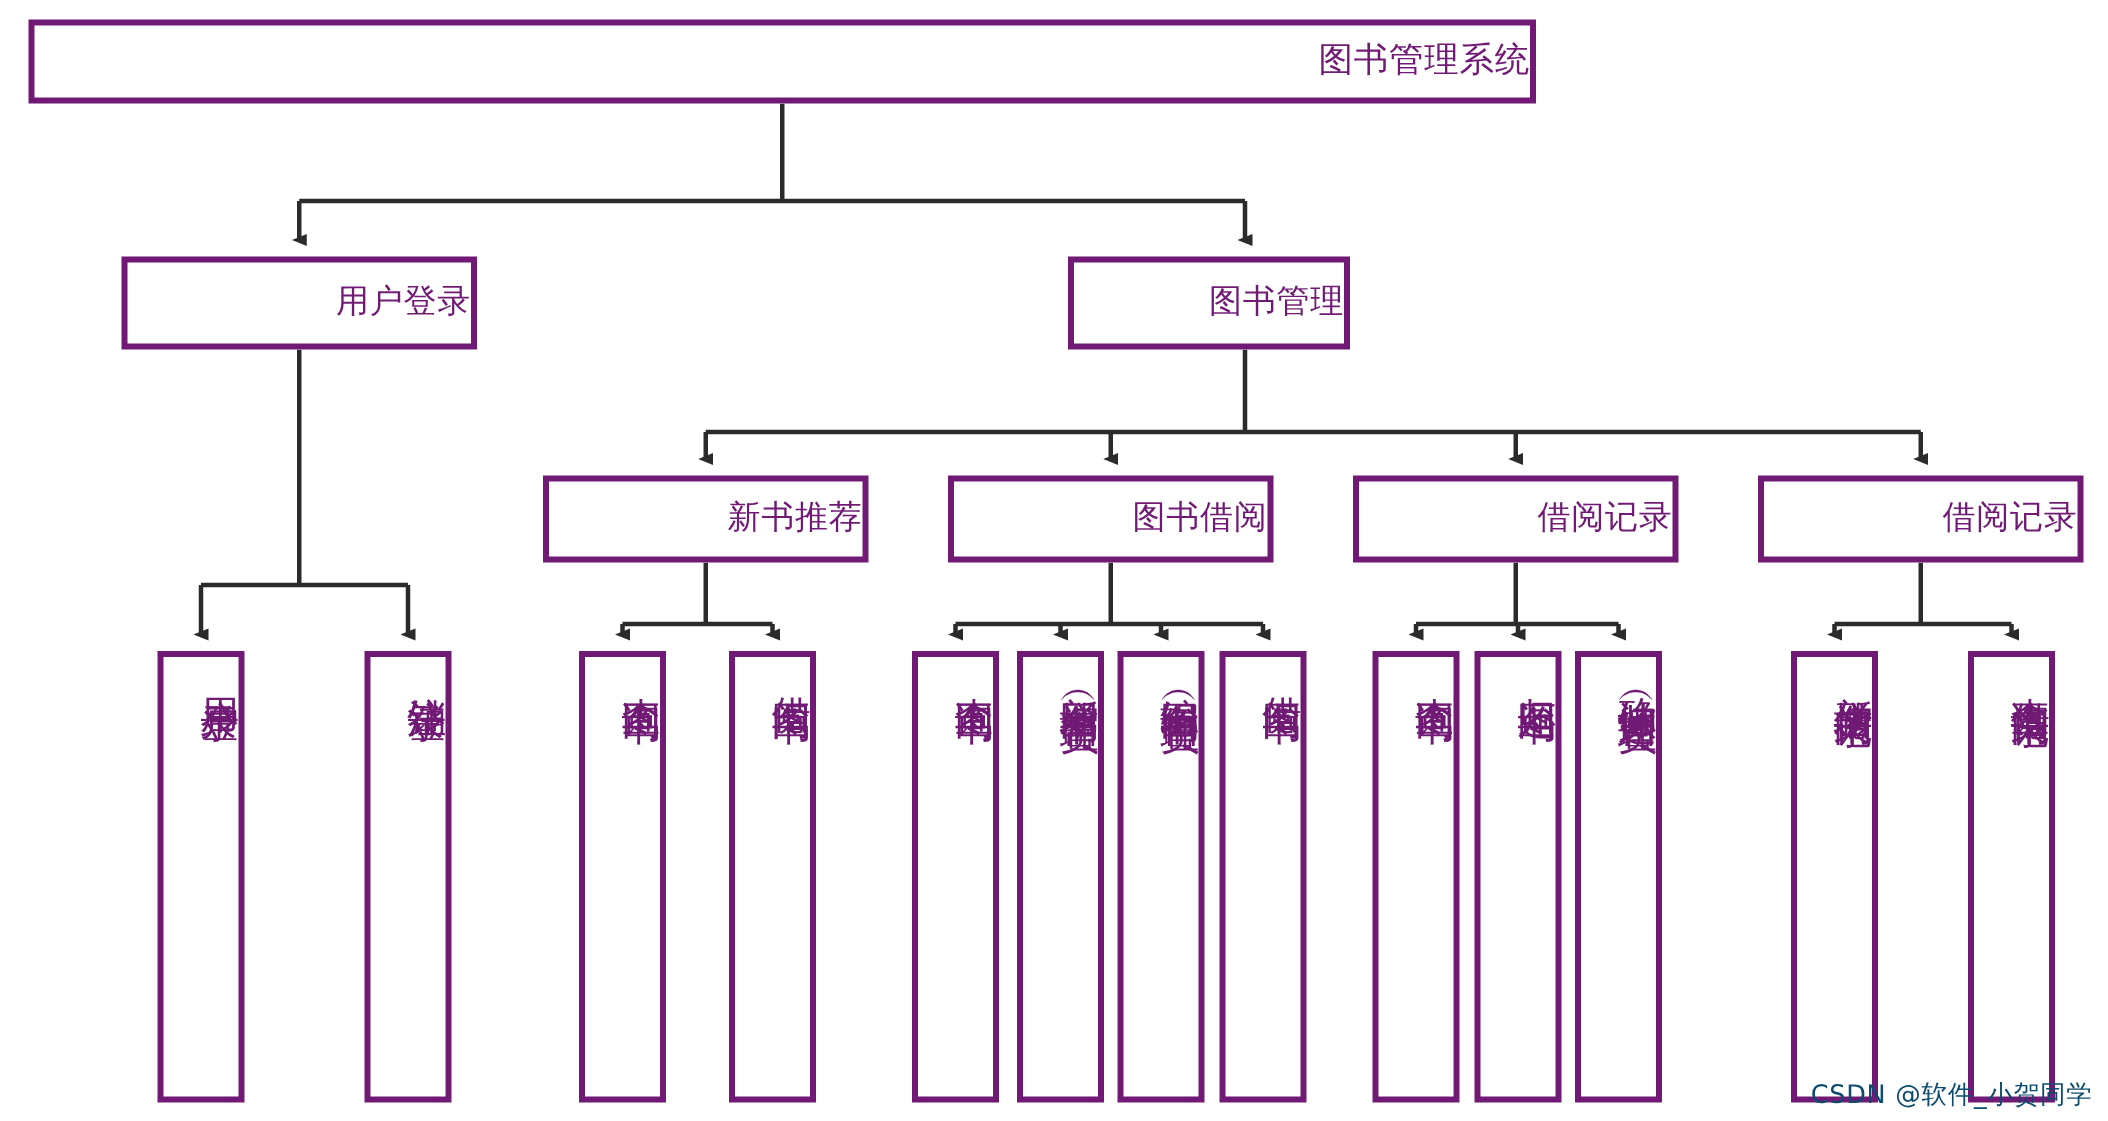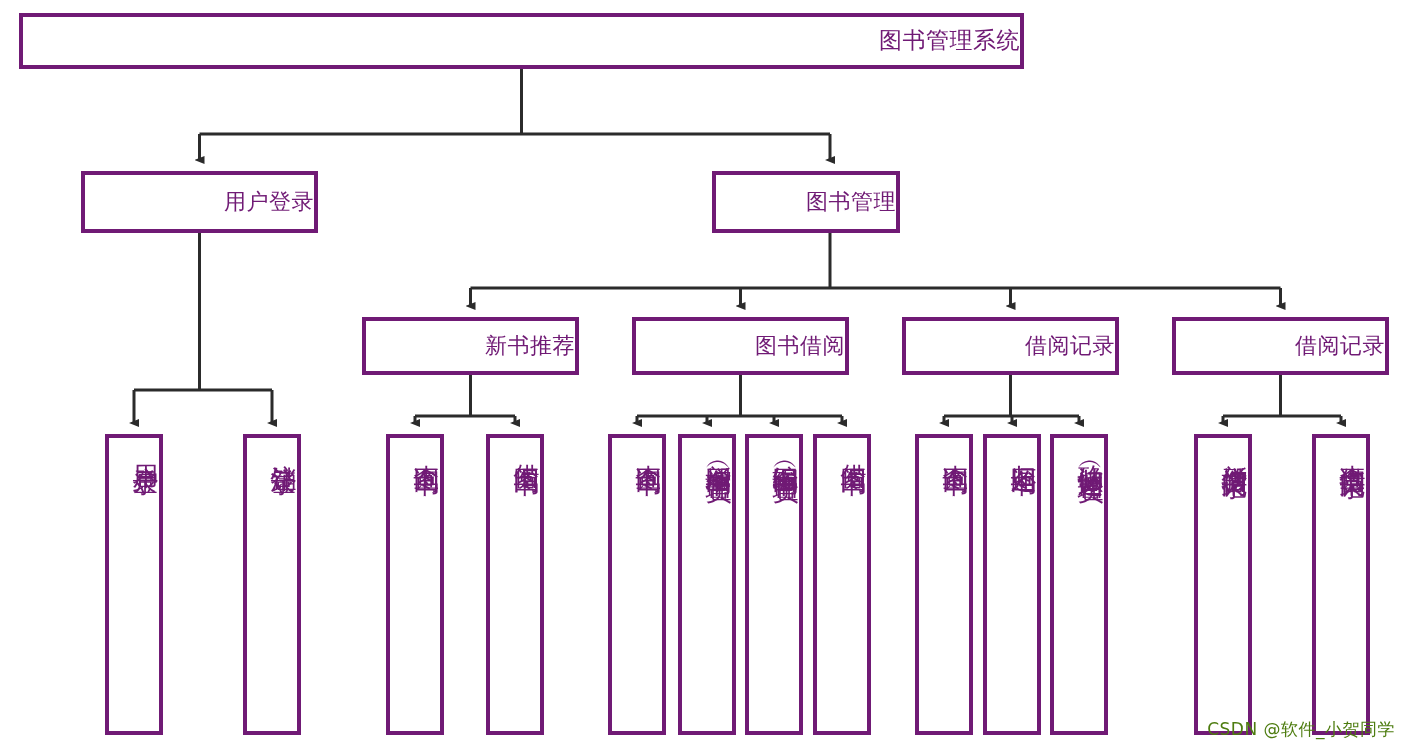--- a/index.html
+++ b/index.html
@@ -61,21 +61,21 @@
     font-size: 26px;
     line-height: 1;
     letter-spacing: 2px;
     white-space: nowrap;
   }
   .watermark {
     position: absolute;
     right: 10px;
     bottom: 6px;
     font-size: 17px;
-    color: #4d7c0f;
+    color: #0c4a6e;
     letter-spacing: 0.5px;
     white-space: nowrap;
     pointer-events: none;
   }
 </style>
 </head>
 <body>
 
 <div id="diagram-root">
 

